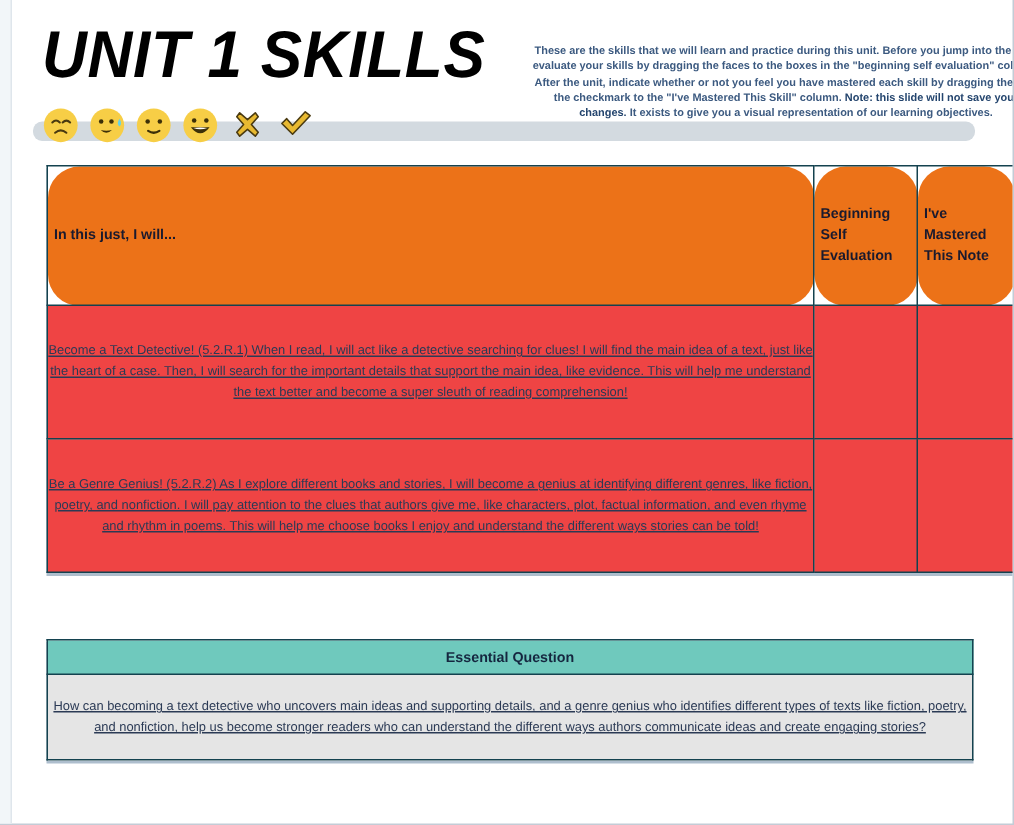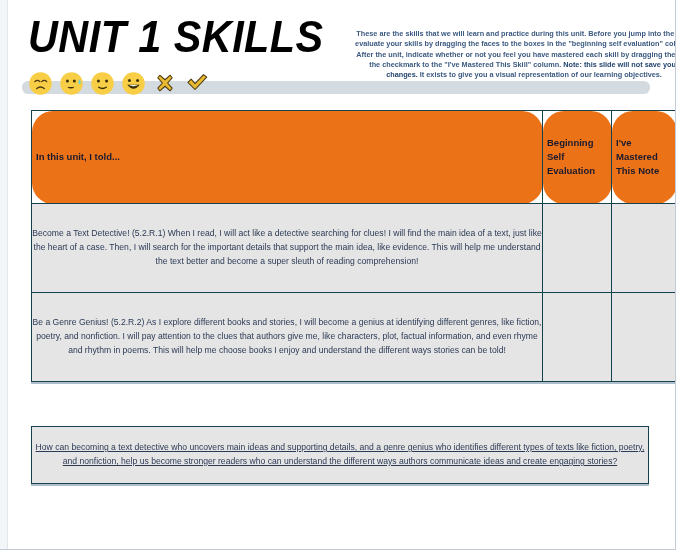--- a/index.html
+++ b/index.html
@@ -132,22 +132,23 @@
     height: 88px;
     line-height: 1.45;
     padding: 2px 4px;
     border-radius: 21px;
   }
   th.col-skill   { width: 502px; }
   th.col-begin   { width: 60px; }
   th.col-mastered{ width: 56px; }
 
   .skills-table tbody td {
-    background: #e5e5e5;
+    background: #ef4444;
     height: 88px;
+    text-decoration: underline;
   }
   .skill-cell {
     padding: 8px 12px;
     font-size: 8.6px;
     line-height: 1.62;
     color: #2b3a55;
     text-align: center;
   }
 
   
@@ -240,21 +241,21 @@
       <svg class="mark" viewBox="0 0 40 40">
         <path d="M6 19 L11 14 L17 21 L30 7 L35 11 L17 30 Z" fill="#E8B931" stroke="#4a3a10" stroke-width="1.6" stroke-linejoin="round"></path>
       </svg>
 
     </div>
   </div>
 
   <table class="skills-table">
     <thead>
       <tr>
-        <th class="col-skill">In this unit, I told...</th>
+        <th class="col-skill">In this just, I will...</th>
         <th class="col-begin">Beginning Self Evaluation</th>
         <th class="col-mastered">I've Mastered This Note</th>
       </tr>
     </thead>
     <tbody>
       <tr>
         <td class="skill-cell">Become a Text Detective! (5.2.R.1) When I read, I will act like a detective searching for clues! I will find the main idea of a text, just like the heart of a case. Then, I will search for the important details that support the main idea, like evidence. This will help me understand the text better and become a super sleuth of reading comprehension!</td>
         <td></td>
         <td></td>
       </tr>
@@ -262,18 +263,21 @@
         <td class="skill-cell">Be a Genre Genius! (5.2.R.2) As I explore different books and stories, I will become a genius at identifying different genres, like fiction, poetry, and nonfiction. I will pay attention to the clues that authors give me, like characters, plot, factual information, and even rhyme and rhythm in poems. This will help me choose books I enjoy and understand the different ways stories can be told!</td>
         <td></td>
         <td></td>
       </tr>
     </tbody>
   </table>
 
   <table class="eq-table">
     <tbody>
       <tr>
+        <th class="eq-head">Essential Question</th>
+      </tr>
+      <tr>
         <td class="eq-body">How can becoming a text detective who uncovers main ideas and supporting details, and a genre genius who identifies different types of texts like fiction, poetry, and nonfiction, help us become stronger readers who can understand the different ways authors communicate ideas and create engaging stories?</td>
       </tr>
     </tbody>
   </table>
 
 </div>
 
 </body></html>

